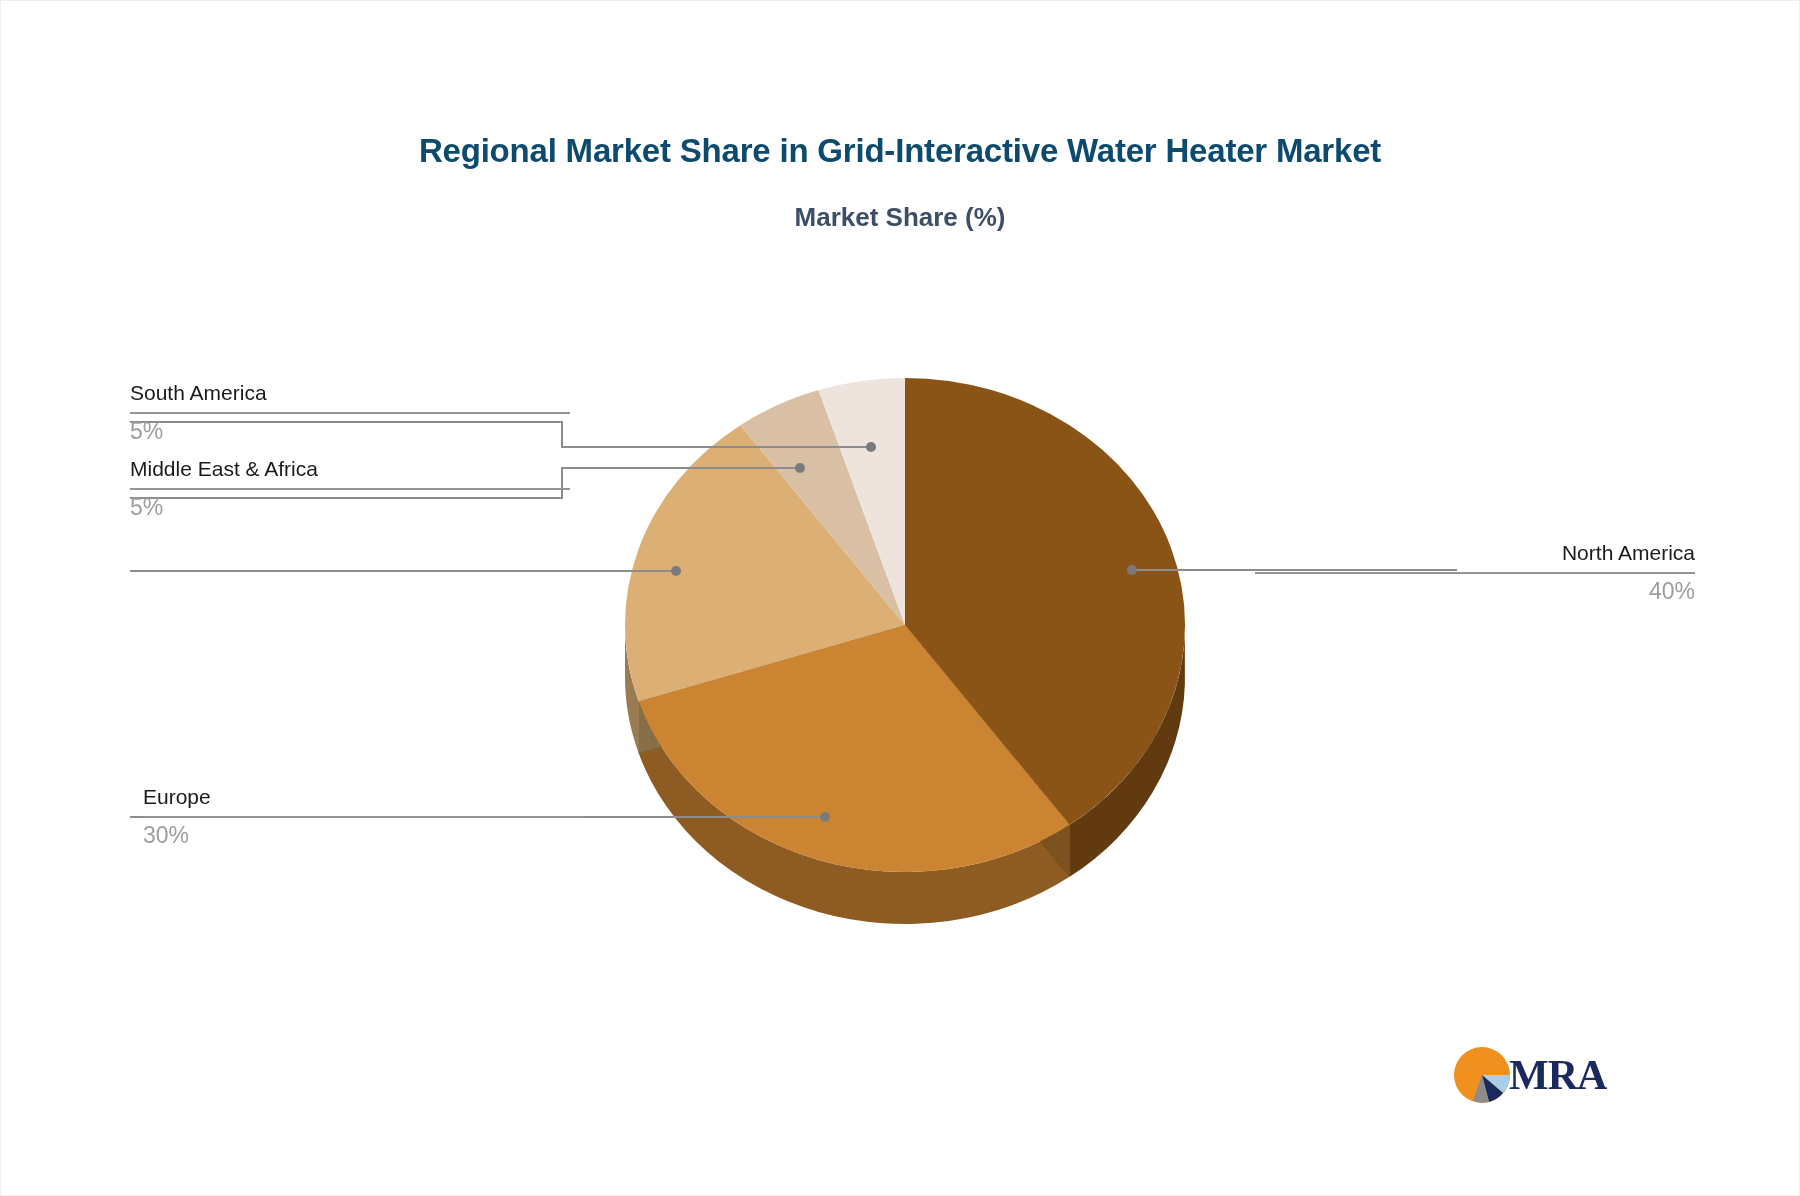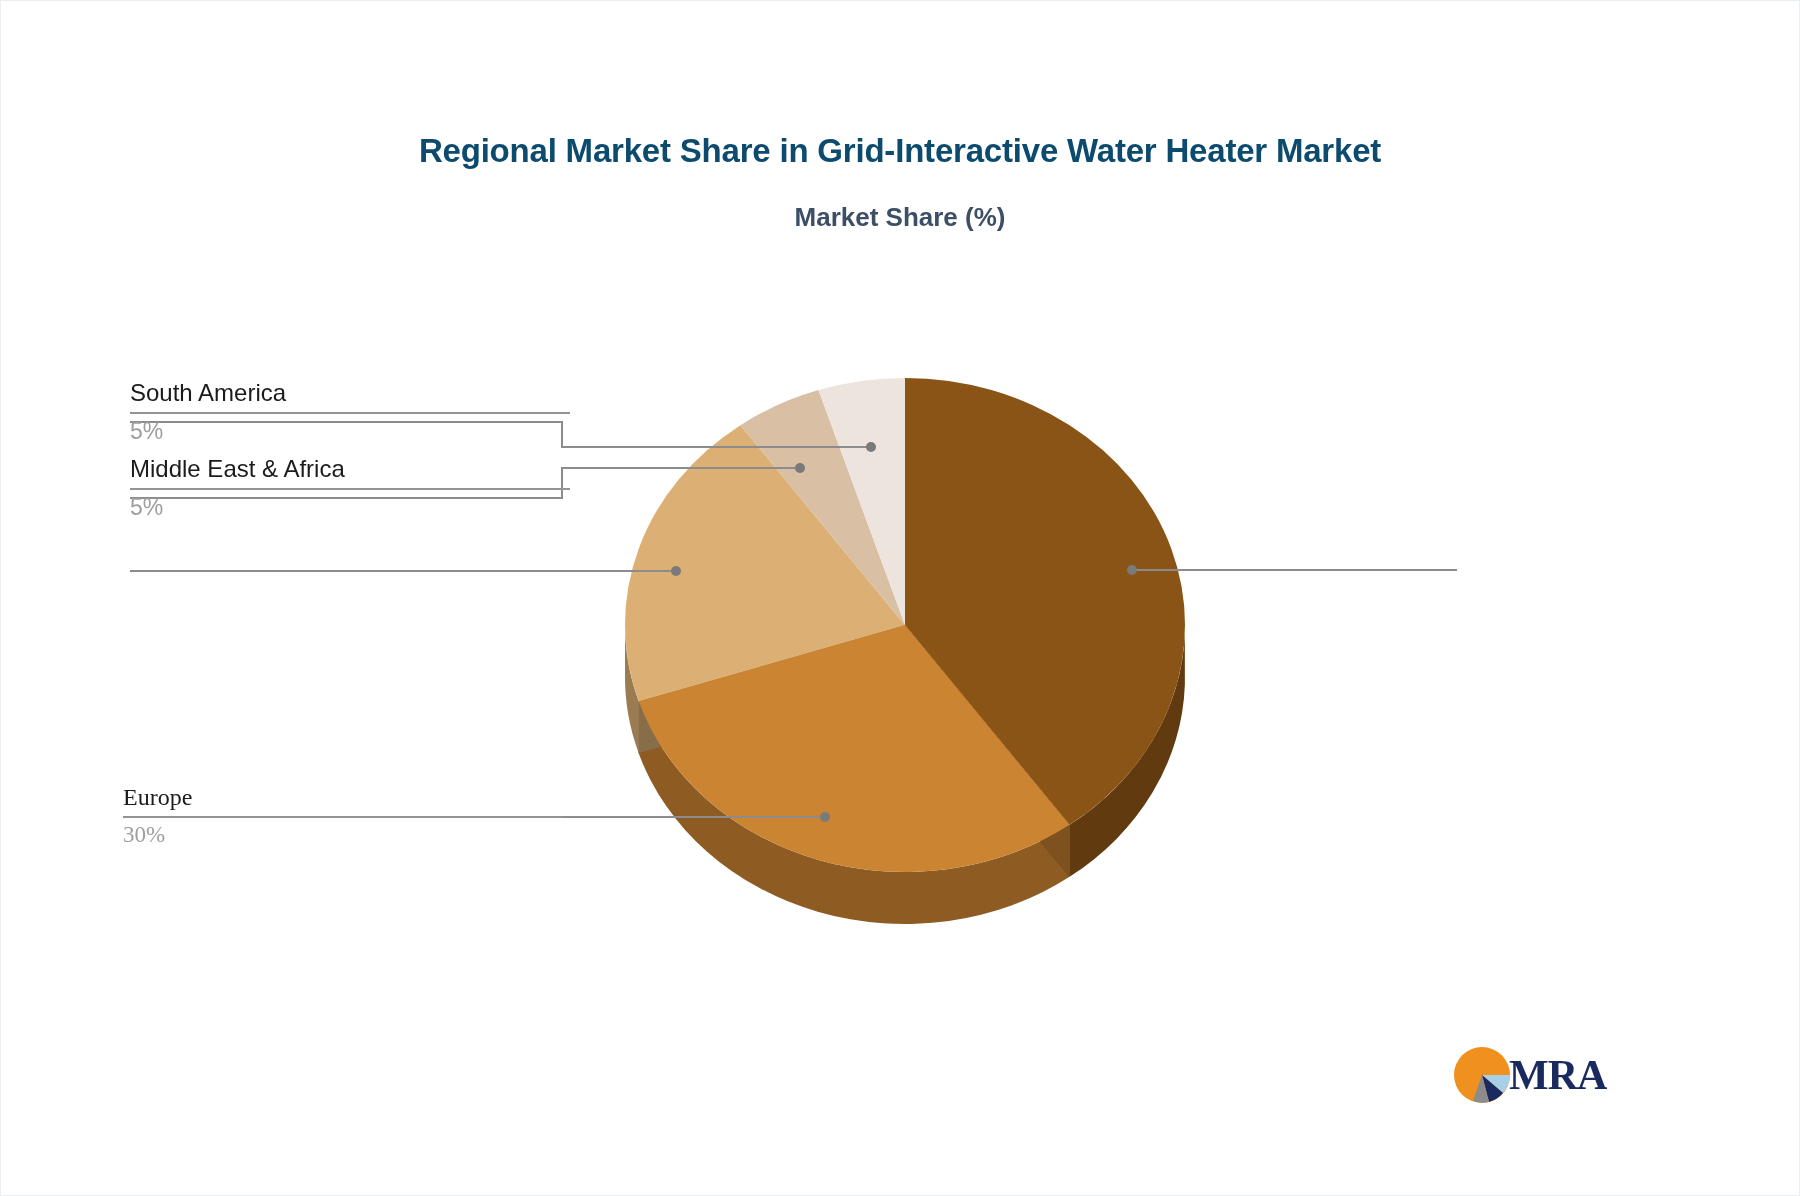--- a/index.html
+++ b/index.html
@@ -52,21 +52,21 @@
   #leaders-svg {
     position: absolute;
     left: 0;
     top: 0;
   }
   .callout {
     position: absolute;
     width: 440px;
   }
   .callout-name {
-    font-size: 24px;
+    font-size: 21px;
     color: #1b1b1b;
     line-height: 30px;
     white-space: nowrap;
   }
   .callout-rule {
     height: 2px;
     background: #949494;
     margin: 4px 0 2px 0;
   }
   .callout-value {
@@ -148,26 +148,31 @@
     <div class="callout-value">5%</div>
   </div>
 
   <div class="callout left" style="left:130px; top:454px;">
     <div class="callout-name">Middle East &amp; Africa</div>
     <div class="callout-rule"></div>
     <div class="callout-value">5%</div>
   </div>
 
 
-  <div class="callout left" style="left:123px; top:782px;font-family:Liberation Serif, serif;">
+  <div class="callout left" style="left:143px; top:782px;">
     <div class="callout-name">Europe</div>
     <div class="callout-rule"></div>
     <div class="callout-value">30%</div>
   </div>
 
+  <div class="callout right" style="left:1255px; top:538px;">
+    <div class="callout-name">North America</div>
+    <div class="callout-rule"></div>
+    <div class="callout-value">40%</div>
+  </div>
 
   <div id="logo">
     <svg id="logo-mark" width="62" height="62" viewBox="0 0 62 62">
       <circle cx="31" cy="31" r="28" fill="#f0901e"></circle>
       <path d="M31 31 L59 31 A28 28 0 0 1 52 49 Z" fill="#a8cfe8"></path>
       <path d="M31 31 L52 49 A28 28 0 0 1 38 58 Z" fill="#1b2a5e"></path>
       <path d="M31 31 L38 58 A28 28 0 0 1 22 57 Z" fill="#8c8c8c"></path>
     </svg>
     <div id="logo-text">MRA</div>
   </div>

